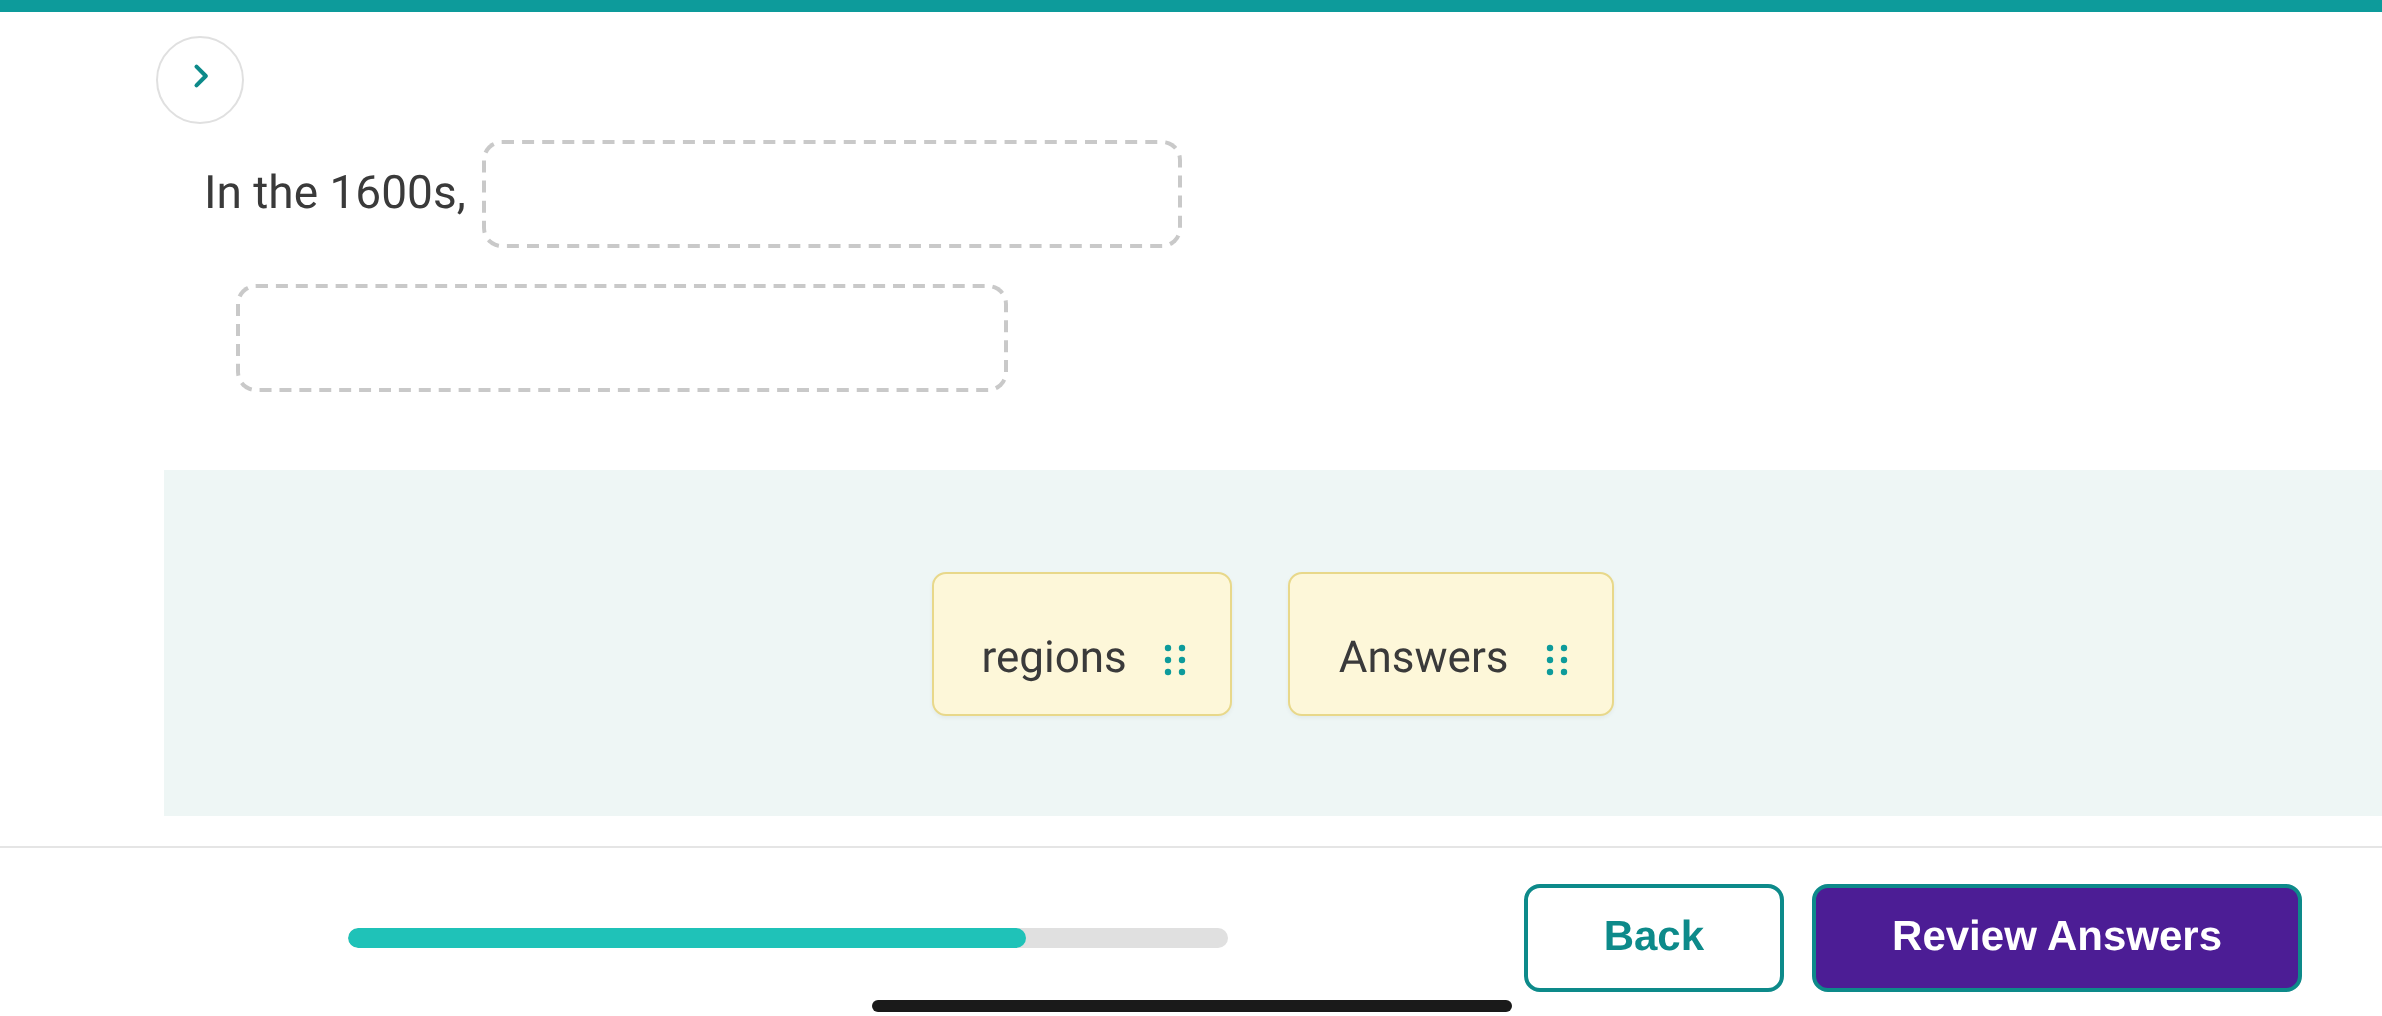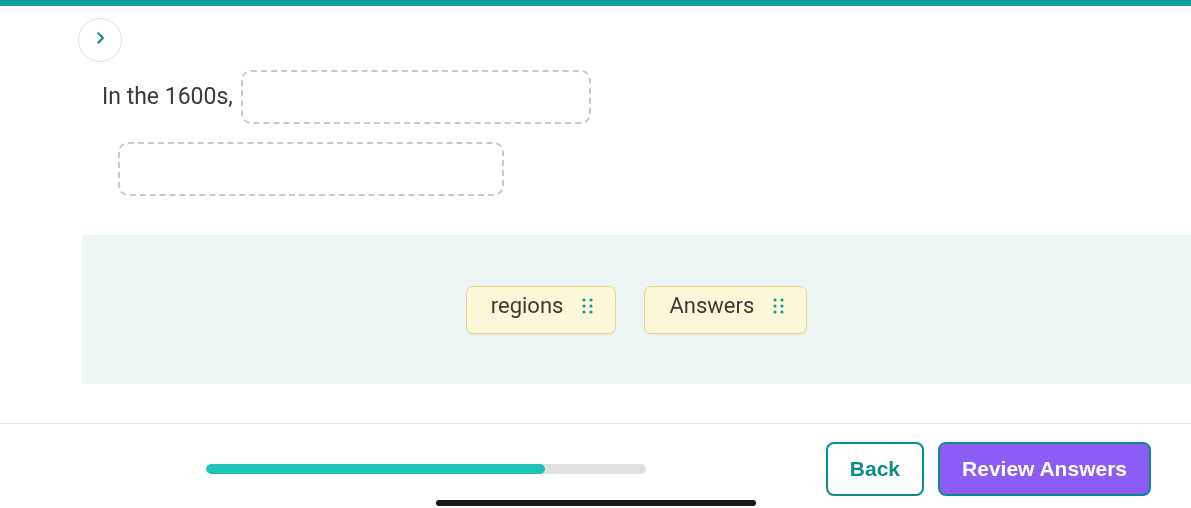--- a/index.html
+++ b/index.html
@@ -70,21 +70,21 @@
       padding: 50px 20px;
       display: flex;
       justify-content: center;
       gap: 28px;
       border-top: 1px solid #eef6f5;
     }
     .word-tile {
       background: #fdf7d9;
       border: 1px solid #e8d88a;
       border-radius: 7px;
-      padding: 6px 20px 15px 24px;
+      padding: 30px 20px 15px 24px;
       font-size: 22px;
       color: #3a3a3a;
       display: flex;
       align-items: center;
       gap: 18px;
       cursor: grab;
       box-shadow: 0 1px 2px rgba(0,0,0,0.05);
       min-width: 148px;
       justify-content: space-between;
     }
@@ -115,27 +115,27 @@
       position: relative;
     }
     .progress-fill {
       height: 100%;
       background: #1fc2b8;
       border-radius: 6px;
     }
     .btn {
       font-size: 21px;
       font-weight: 700;
-      padding: 13px 22px;
+      padding: 13px 38px;
       border-radius: 8px;
       cursor: pointer;
       border: 2px solid #0d8a8a;
     }
     .btn-outline { background: #fff; color: #0d8a8a; }
-    .btn-solid { background: #8b5cf6; color: #fff; }
+    .btn-solid { background: #4c1d95; color: #fff; }
     .bottom-handle {
       position: absolute;
       bottom: 2px;
       left: 50%;
       transform: translateX(-50%);
       width: 320px;
       height: 6px;
       background: #1a1a1a;
       border-radius: 4px;
     }

